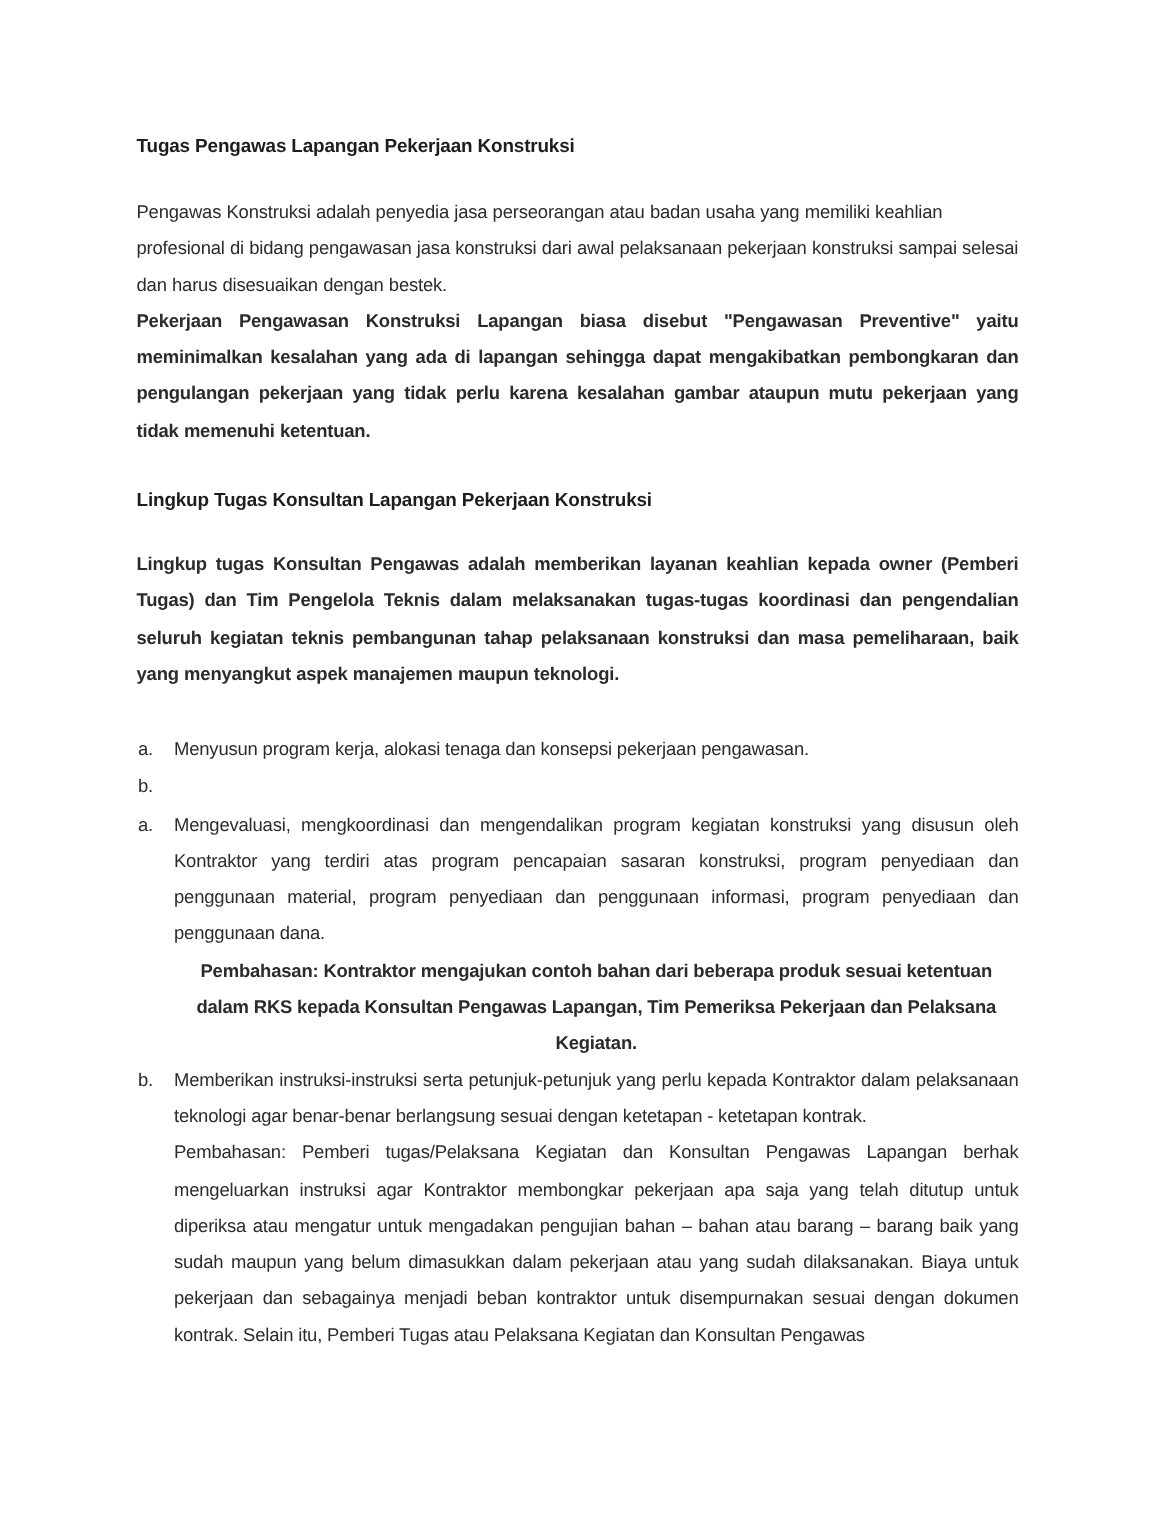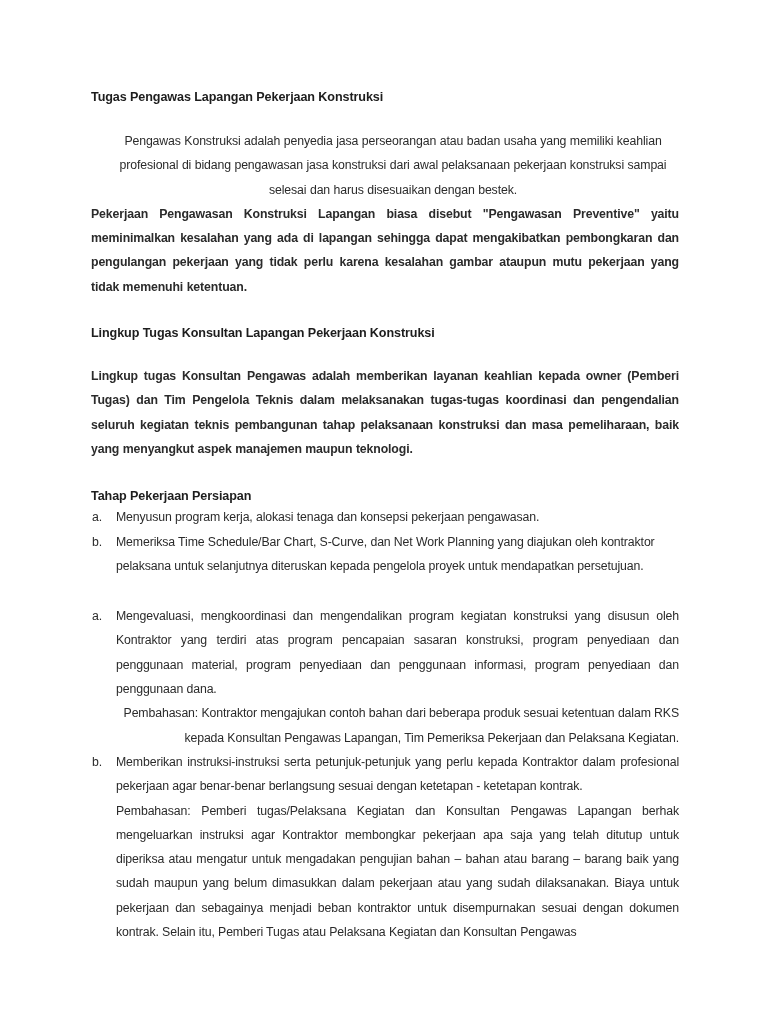--- a/index.html
+++ b/index.html
@@ -47,22 +47,21 @@
     text-align: justify;
     text-justify: inter-word;
     color: #2b2b2b;
     word-spacing: 0.2px;
   }
   .para.flow {
     text-align: justify;
     font-weight: bold;
   }
   .para.ragged {
-    text-align: center;
-    margin-left: 16px;
+    text-align: left;
   }
 
   
   .gap-intro   { height: 23px; }
   .gap-afterp1 { height: 25px; }
   .gap-afterh2 { height: 22px; }
   .gap-beforeh3{ height: 26px; }
   .gap-beforeh4{ height: 26px; }
 
   
@@ -90,21 +89,21 @@
     font-size: 12.3px;
     line-height: 24.3px;
     color: #2b2b2b;
     text-align: left;
   }
   .sub-para {
     display: block;
     text-align: justify;
     text-justify: inter-word;
   }
-  .sub-para.ragged { text-align: right; }
+  .sub-para.ragged { text-align: center; font-weight: bold; }
 </style>
 </head>
 <body>
 
 <div class="page">
   <div class="content">
 
     <h1 class="h-sec">Tugas Pengawas Lapangan Pekerjaan Konstruksi</h1>
 
     <div class="gap-intro"></div>
@@ -116,43 +115,41 @@
     <div class="gap-afterp1"></div>
 
     <h2 class="h-sec">Lingkup Tugas Konsultan Lapangan Pekerjaan Konstruksi</h2>
 
     <div class="gap-afterh2"></div>
 
     <p class="para flow">Lingkup tugas Konsultan Pengawas adalah memberikan layanan keahlian kepada owner (Pemberi Tugas) dan Tim Pengelola Teknis dalam melaksanakan tugas-tugas koordinasi dan pengendalian seluruh kegiatan teknis pembangunan tahap pelaksanaan konstruksi dan masa pemeliharaan, baik yang menyangkut aspek manajemen maupun teknologi.</p>
 
     <div class="gap-beforeh3"></div>
 
-    <h3 class="h-sec">Tahap Pekerjaan Persiapan</h3>
 
     <ul class="list">
       <li class="list-item ragged">
         <span class="marker">a.</span>
         <span>Menyusun program kerja, alokasi tenaga dan konsepsi pekerjaan pengawasan.</span>
       </li>
       <li class="list-item ragged">
         <span class="marker">b.</span>
-        <span>Memeriksa Time Schedule/Bar Chart, S-Curve, dan Net Work Planning yang diajukan oleh kontraktor pelaksana untuk selanjutnya diteruskan kepada pengelola proyek untuk mendapatkan  persetujuan.</span>
       </li>
     </ul>
 
     <div class="gap-beforeh4"></div>
 
 
     <ul class="list">
       <li class="list-item">
         <span class="marker">a.</span>
         <span>Mengevaluasi, mengkoordinasi dan mengendalikan program kegiatan konstruksi yang disusun oleh Kontraktor yang terdiri atas program pencapaian sasaran konstruksi, program penyediaan dan penggunaan material, program penyediaan dan penggunaan informasi, program penyediaan dan penggunaan dana.</span>
         <span class="sub-para ragged">Pembahasan: Kontraktor mengajukan contoh bahan dari beberapa produk sesuai ketentuan dalam RKS kepada Konsultan Pengawas Lapangan, Tim Pemeriksa Pekerjaan dan Pelaksana Kegiatan.</span>
       </li>
       <li class="list-item">
         <span class="marker">b.</span>
-        <span>Memberikan instruksi-instruksi serta petunjuk-petunjuk yang perlu kepada Kontraktor dalam profesional pekerjaan agar benar-benar berlangsung sesuai dengan ketetapan - ketetapan kontrak.</span>
+        <span>Memberikan instruksi-instruksi serta petunjuk-petunjuk yang perlu kepada Kontraktor dalam pelaksanaan teknologi agar benar-benar berlangsung sesuai dengan ketetapan - ketetapan kontrak.</span>
         <span class="sub-para">Pembahasan: Pemberi tugas/Pelaksana Kegiatan dan Konsultan Pengawas Lapangan berhak mengeluarkan instruksi agar Kontraktor membongkar pekerjaan apa saja yang telah ditutup untuk diperiksa atau mengatur untuk mengadakan pengujian bahan – bahan atau barang – barang baik yang sudah maupun yang belum dimasukkan dalam pekerjaan atau yang sudah dilaksanakan. Biaya untuk pekerjaan dan sebagainya menjadi beban kontraktor untuk disempurnakan sesuai dengan dokumen kontrak. Selain itu, Pemberi Tugas atau Pelaksana Kegiatan dan Konsultan Pengawas</span>
       </li>
     </ul>
 
   </div>
 </div>
 
 </body></html>

